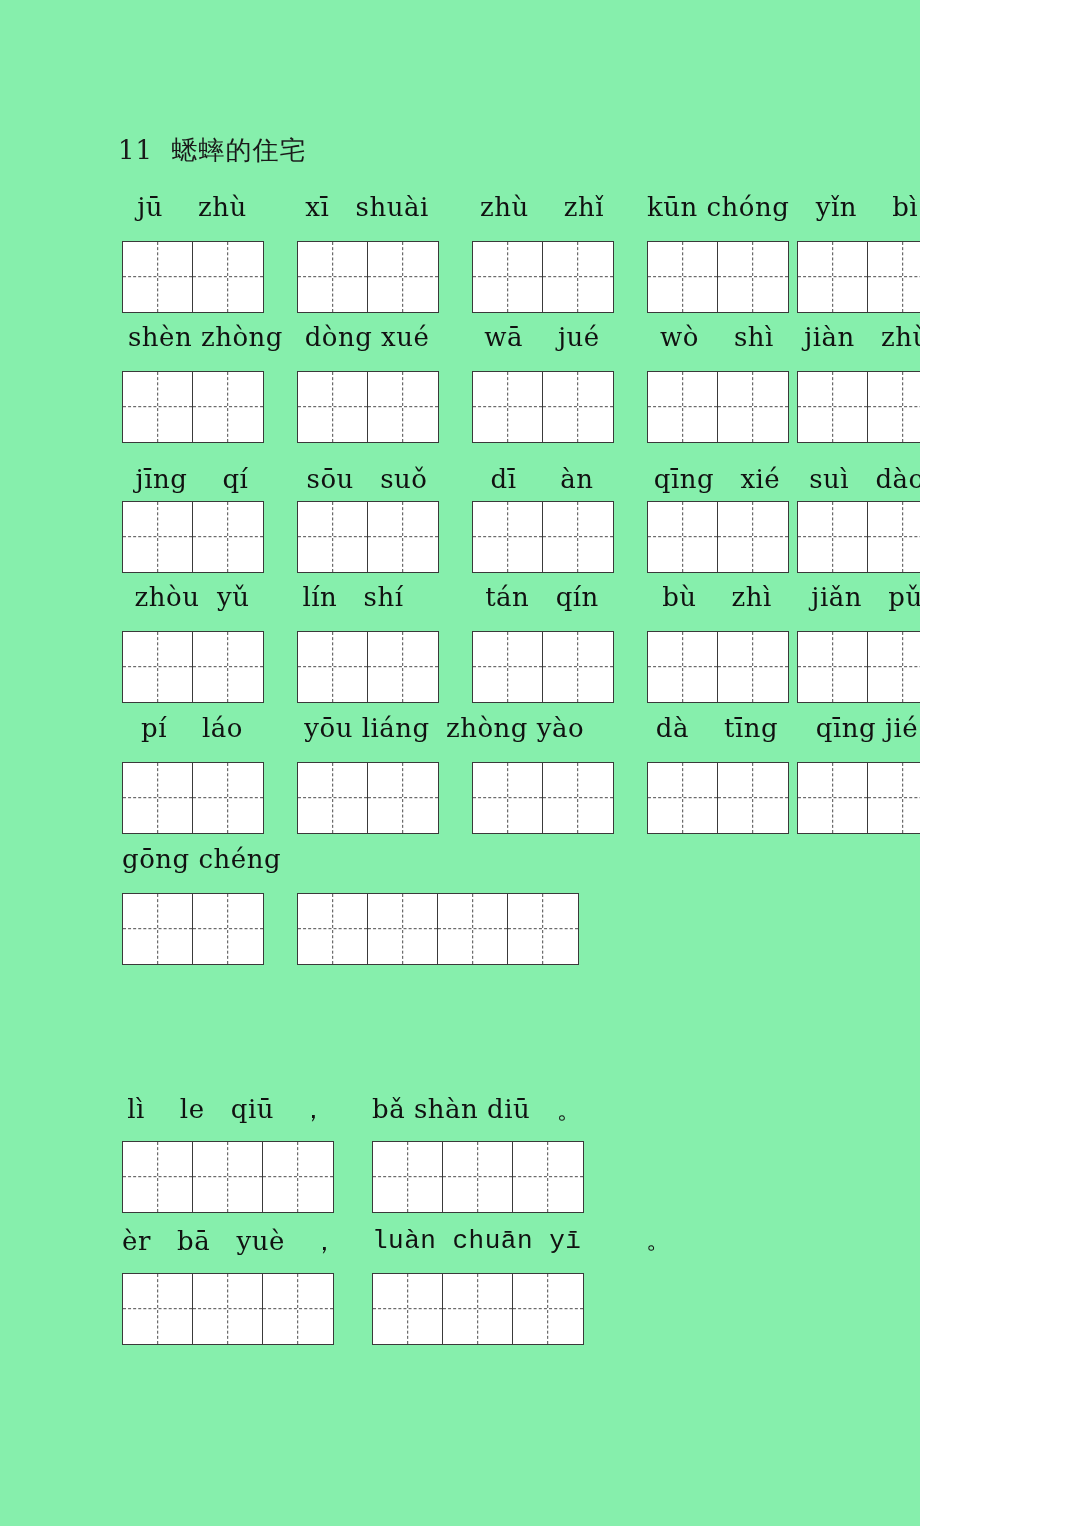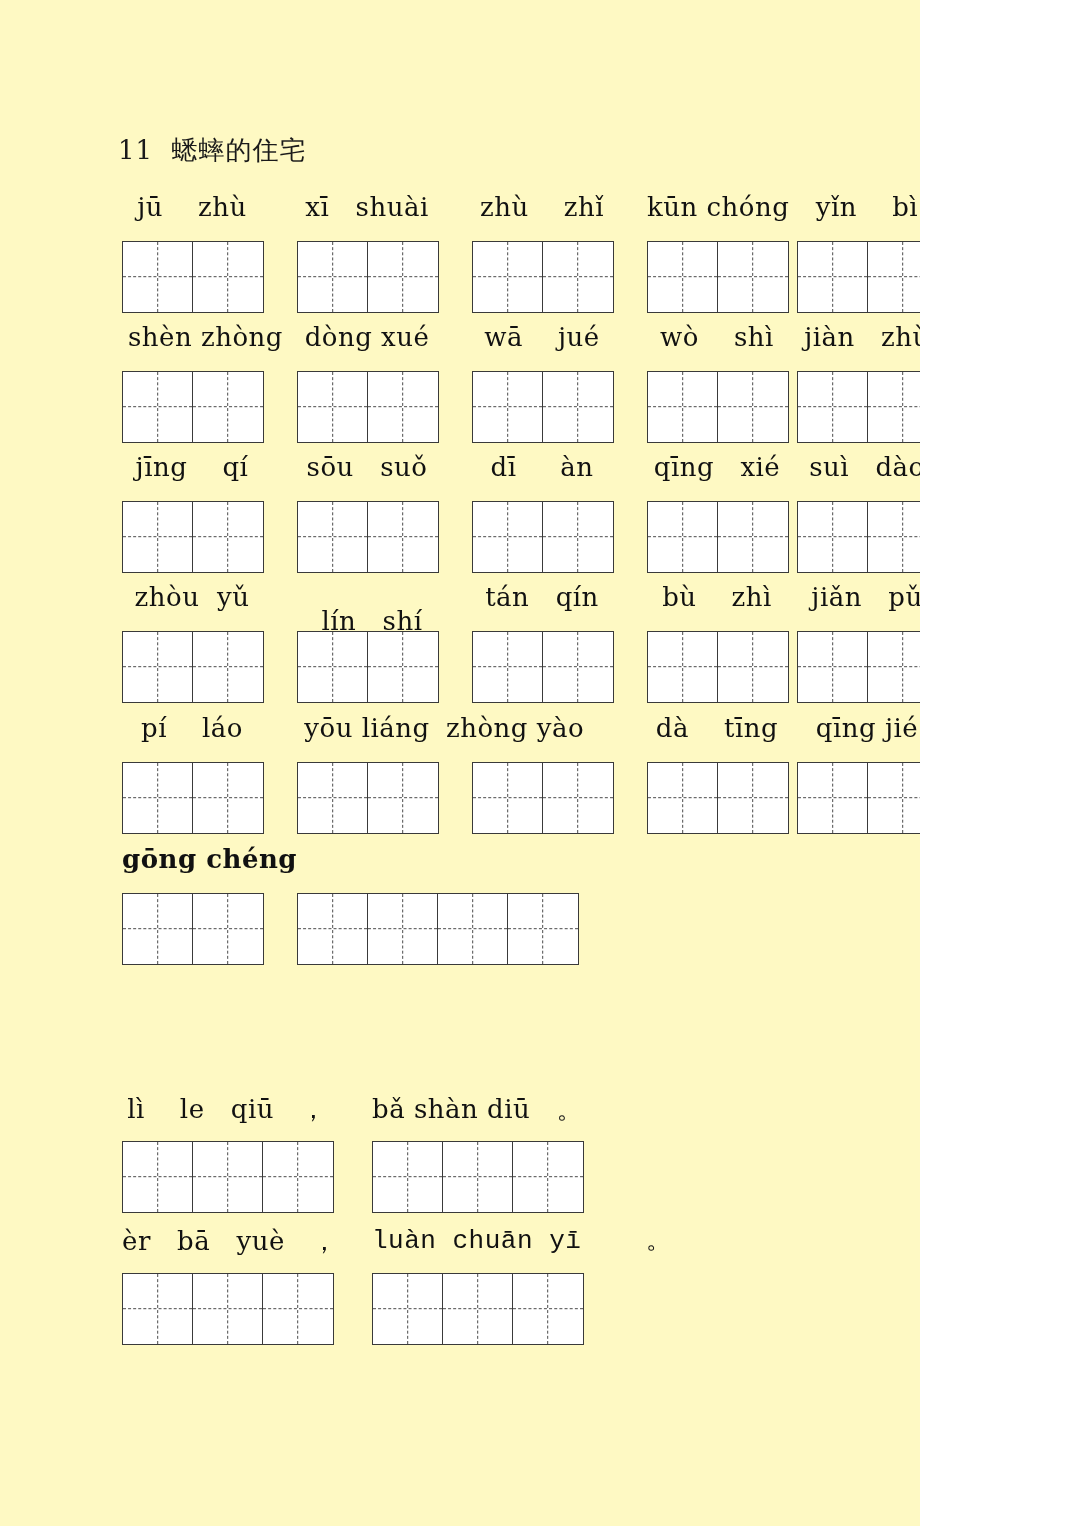--- a/index.html
+++ b/index.html
@@ -8,21 +8,21 @@
     background: #ffffff;
   }
   body {
     font-family: "Liberation Serif", "DejaVu Serif", serif;
     color: #000000;
   }
   #page {
     position: relative;
     width: 920px;
     height: 1526px;
-    background: #fef9c3;
+    background: #86efac;
     overflow: hidden;
     box-sizing: border-box;
   }
   .content {
     position: absolute;
     left: 0;
     top: 0;
     width: 1080px;
     height: 1526px;
   }
@@ -188,21 +188,21 @@
           </div>
           <div class="grid-group" style="left: 647px; top: 0px;">
             <div class="grid-cell"></div>
             <div class="grid-cell"></div>
           </div>
           <div class="grid-group" style="left: 797px; top: 0px;">
             <div class="grid-cell"></div>
             <div class="grid-cell"></div>
           </div>
         </div>
-        <div class="pinyin-row" style="top: 452px;">
+        <div class="pinyin-row" style="top: 464px;">
           <div class="pinyin-group" style="left: 122px; width: 140px;">jīng    qí</div>
           <div class="pinyin-group" style="left: 297px; width: 140px;">sōu   suǒ</div>
           <div class="pinyin-group" style="left: 472px; width: 140px;">dī     àn</div>
           <div class="pinyin-group" style="left: 647px; width: 140px;">qīng   xié</div>
           <div class="pinyin-group" style="left: 797px; width: 140px;">suì   dào</div>
         </div>
         <div class="grid-row" style="top: 501px;">
           <div class="grid-group" style="left: 122px; top: 0px;">
             <div class="grid-cell"></div>
             <div class="grid-cell"></div>
@@ -219,21 +219,21 @@
             <div class="grid-cell"></div>
             <div class="grid-cell"></div>
           </div>
           <div class="grid-group" style="left: 797px; top: 0px;">
             <div class="grid-cell"></div>
             <div class="grid-cell"></div>
           </div>
         </div>
         <div class="pinyin-row" style="top: 582px;">
           <div class="pinyin-group" style="left: 122px; width: 140px;">zhòu  yǔ</div>
-          <div class="pinyin-group" style="left: 302px; width: 140px; margin-top: 24px;">lín   shí</div>
+          <div class="pinyin-group" style="left: 283px; width: 140px;">lín   shí</div>
           <div class="pinyin-group" style="left: 472px; width: 140px;">tán   qín</div>
           <div class="pinyin-group" style="left: 647px; width: 140px;">bù    zhì</div>
           <div class="pinyin-group" style="left: 797px; width: 140px;">jiǎn   pǔ</div>
         </div>
         <div class="grid-row" style="top: 631px;">
           <div class="grid-group" style="left: 122px; top: 0px;">
             <div class="grid-cell"></div>
             <div class="grid-cell"></div>
           </div>
           <div class="grid-group" style="left: 297px; top: 0px;">
@@ -275,21 +275,21 @@
           </div>
           <div class="grid-group" style="left: 647px; top: 0px;">
             <div class="grid-cell"></div>
             <div class="grid-cell"></div>
           </div>
           <div class="grid-group" style="left: 797px; top: 0px;">
             <div class="grid-cell"></div>
             <div class="grid-cell"></div>
           </div>
         </div>
-        <div class="pinyin-row" style="top: 844px; font-weight: bold;">
+        <div class="pinyin-row" style="top: 844px;">
           <div class="pinyin-group" style="left: 122px; width: 140px;">gōng chéng</div>
         </div>
         <div class="grid-row" style="top: 893px;">
           <div class="grid-group" style="left: 122px; top: 0px;">
             <div class="grid-cell"></div>
             <div class="grid-cell"></div>
           </div>
           <div class="grid-group" style="left: 297px; top: 0px;">
             <div class="grid-cell"></div>
             <div class="grid-cell"></div>

